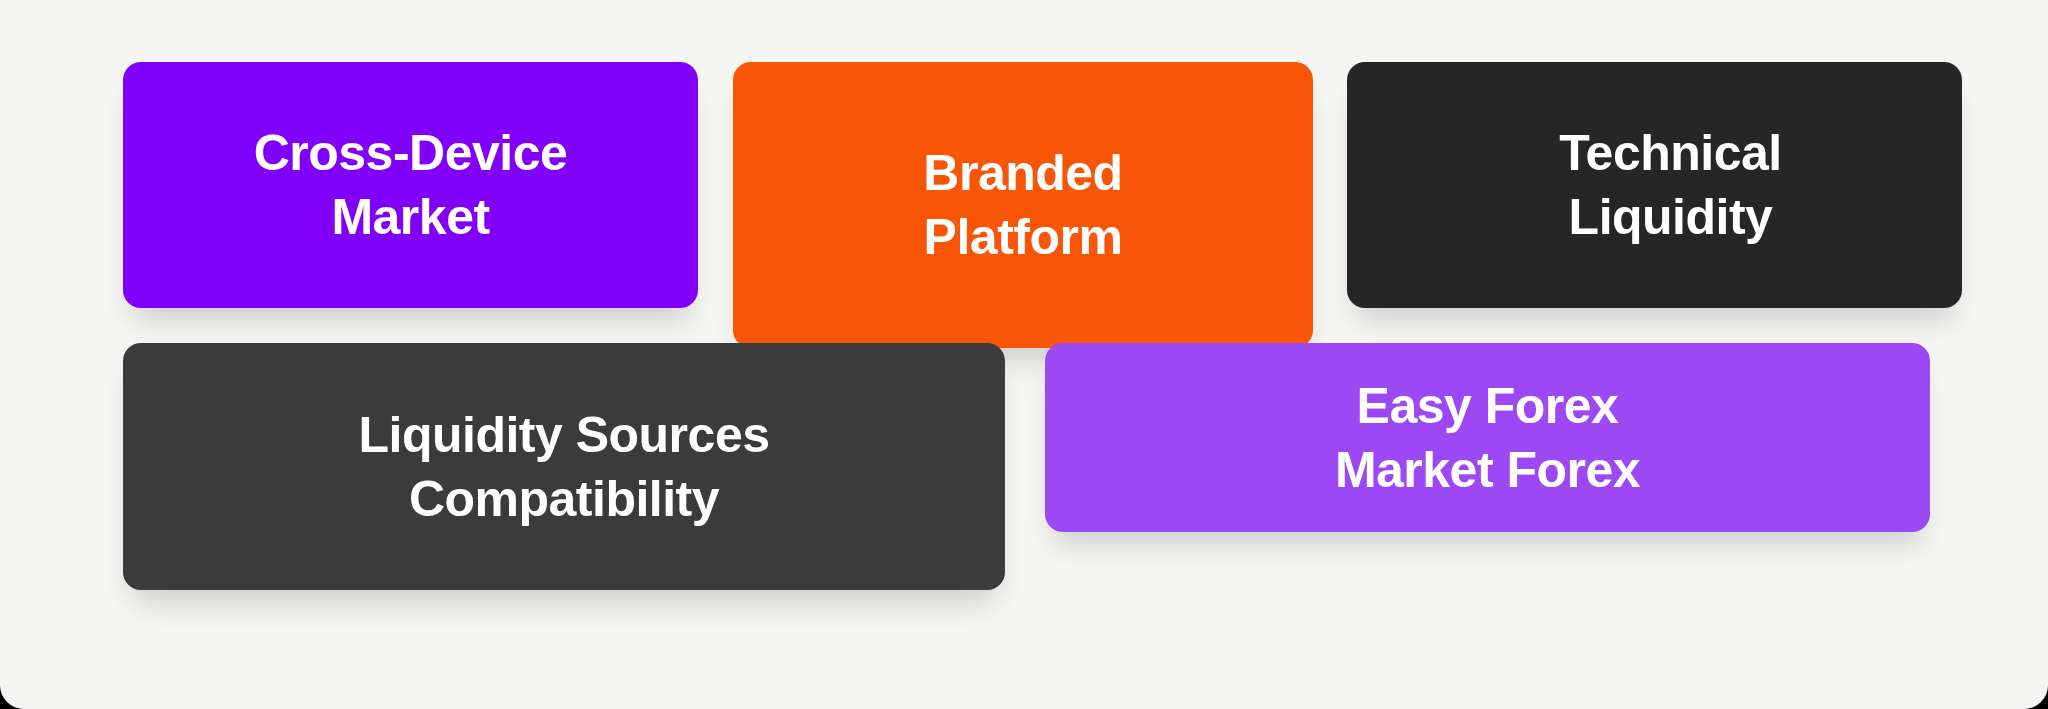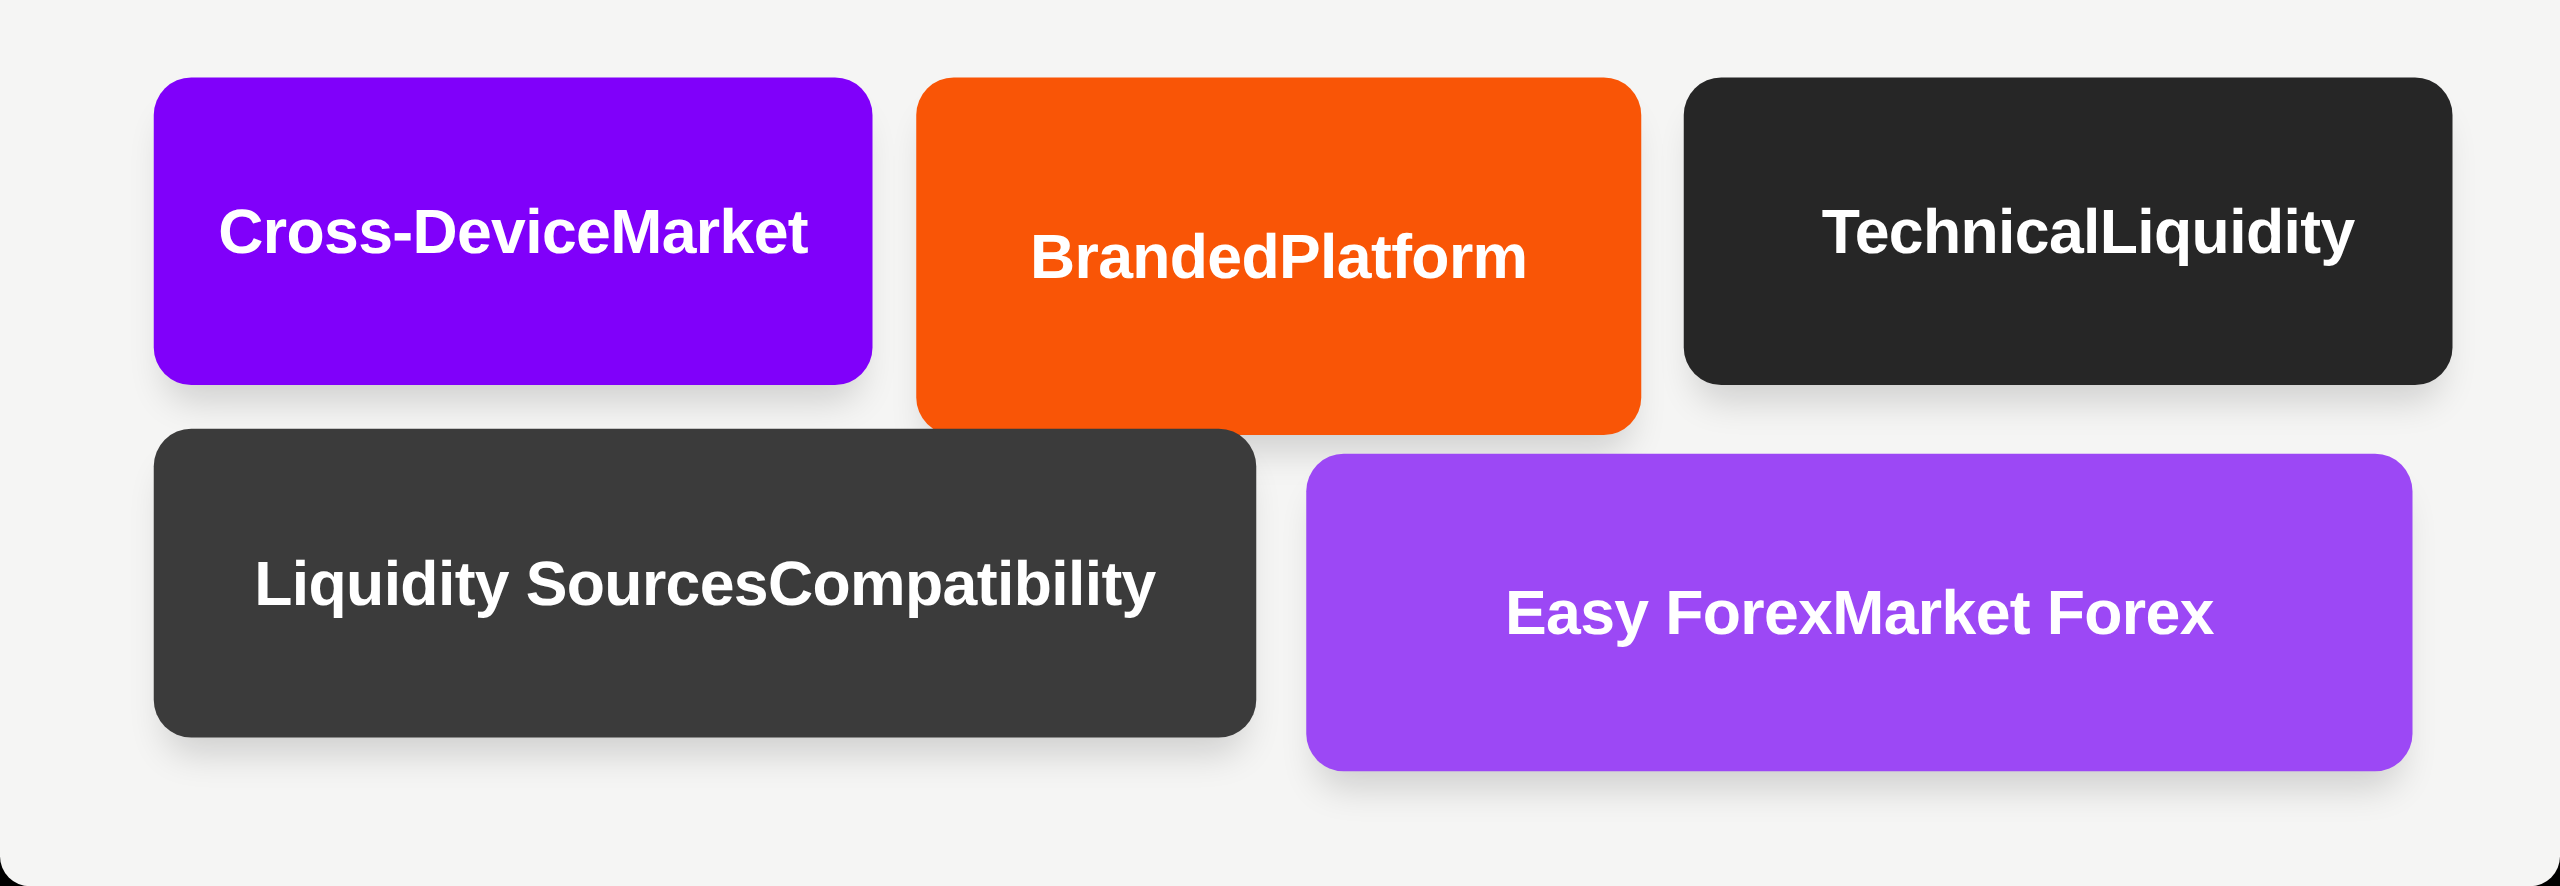--- a/index.html
+++ b/index.html
@@ -16,43 +16,43 @@
   .page {
     position: relative;
     width: 2048px;
     height: 709px;
     background: #f5f5f4;
     border-radius: 0 0 24px 24px;
     overflow: hidden;
   }
   .card {
     position: absolute;
-    border-radius: 30px;
+    border-radius: 18px;
     display: flex;
-    flex-direction: row;
+    flex-direction: column;
     align-items: center;
     justify-content: center;
     text-align: right;
     box-shadow: 0 22px 30px -10px rgba(0, 0, 0, 0.16);
   }
   .card .line {
     color: #ffffff;
     font-weight: 700;
     font-size: 50px;
     line-height: 64px;
     letter-spacing: -0.5px;
     white-space: nowrap;
   }
   
   .card-1 { left: 123px;  top: 62px;  width: 575px; height: 246px; }
   .card-2 { left: 733px;  top: 62px;  width: 580px; height: 286px; }
   .card-3 { left: 1347px; top: 62px;  width: 583px; height: 246px; padding-left: 32px; }
   
   .card-4 { left: 123px;  top: 343px; width: 882px; height: 247px; }
-  .card-5 { left: 1045px; top: 343px; width: 885px; height: 254px; margin-top: 20px; }
+  .card-5 { left: 1045px; top: 343px; width: 885px; height: 189px; }
 </style>
 </head>
 <body>
 
 <div class="page">
 
   <div class="card card-1" style="background: rgb(128, 0, 250);">
     <span class="line">Cross-Device</span>
     <span class="line">Market</span>
   </div>

